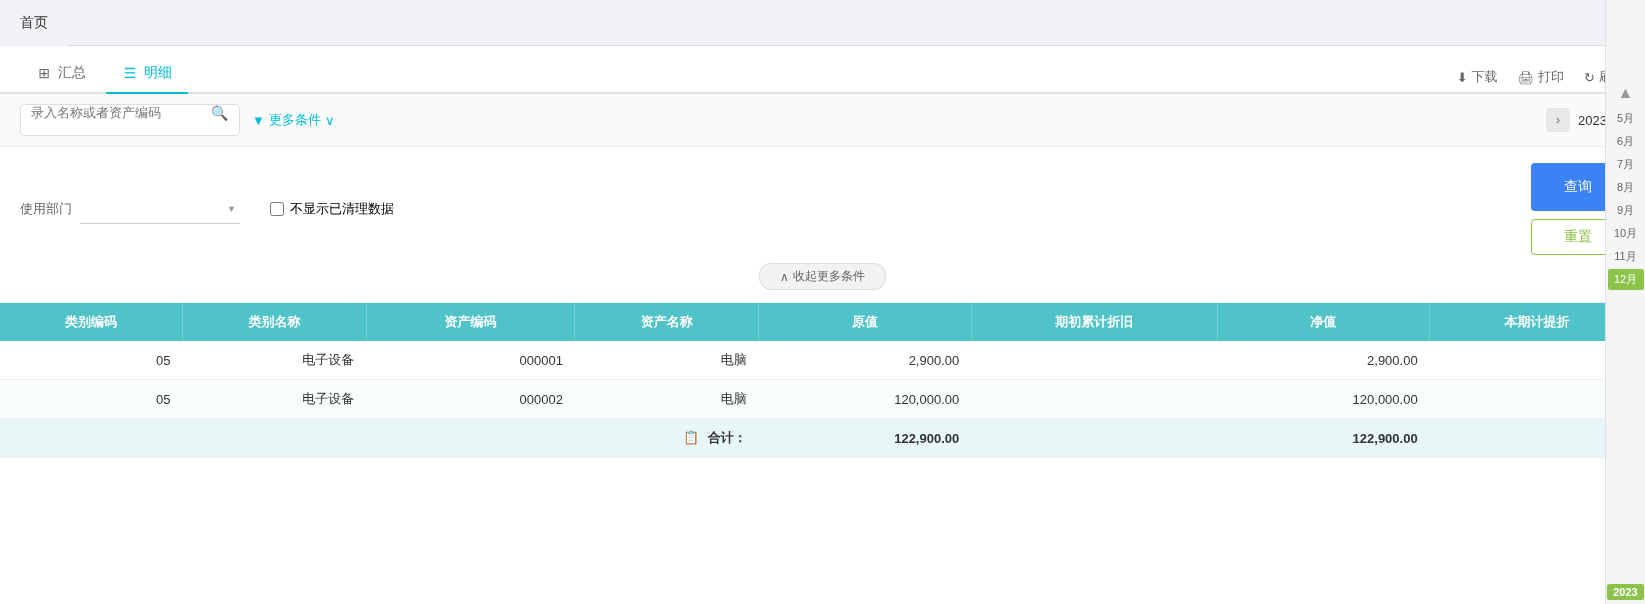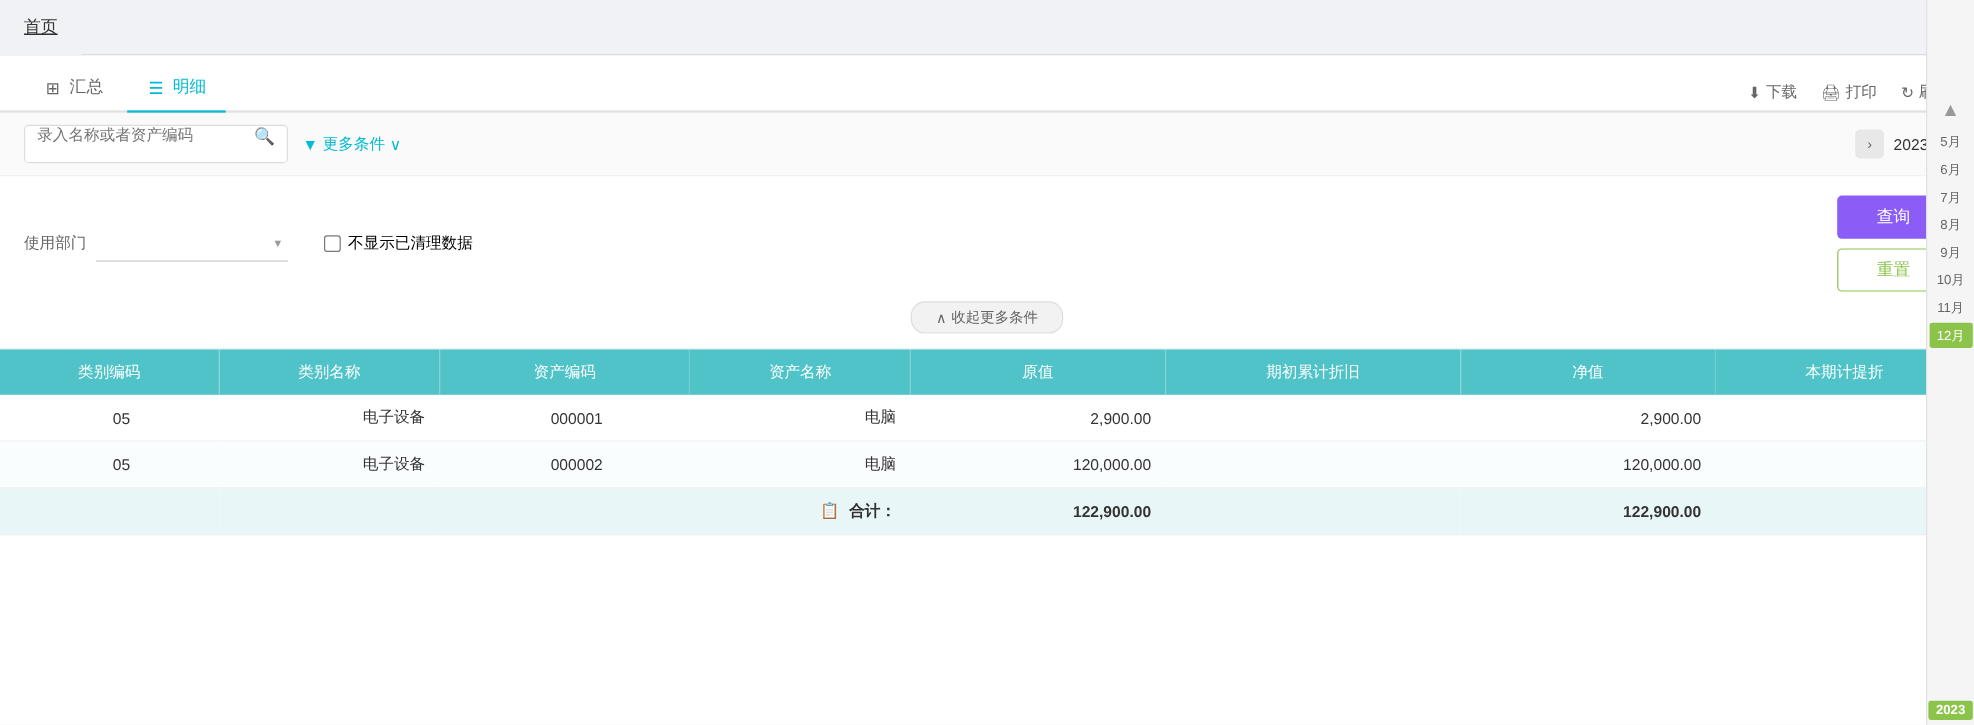--- a/index.html
+++ b/index.html
@@ -16,21 +16,20 @@
 
     
     .tab-bar {
       display: flex;
       align-items: center;
       background: #f0f2f5;
       border-bottom: 1px solid #ddd;
       padding: 0 0 0 0;
       height: 46px;
       position: relative;
-      text-decoration: underline;
     }
     .tab-home {
       padding: 0 20px;
       height: 46px;
       display: flex;
       align-items: center;
       color: #333;
       font-size: 14px;
       cursor: pointer;
       background: #f0f2f5;
@@ -252,28 +251,28 @@
     }
 
     
     .filter-actions {
       margin-left: auto;
       display: flex;
       flex-direction: column;
       gap: 8px;
     }
     .btn-query {
-      background: #8b5cf6;
+      background: #3b82f6;
       color: #fff;
       border: none;
       border-radius: 4px;
       padding: 6px 32px;
       font-size: 14px;
       cursor: pointer;
-      height: 36px;
+      height: 48px;
     }
     .btn-reset {
       background: #fff;
       color: #8cc34b;
       border: 1px solid #8cc34b;
       border-radius: 4px;
       padding: 6px 32px;
       font-size: 14px;
       cursor: pointer;
       height: 36px;
@@ -307,34 +306,34 @@
       width: 100%;
       border-collapse: collapse;
     }
     thead tr {
       background: #4fc3c8;
       color: #fff;
     }
     thead th {
       padding: 10px 12px;
       text-align: center;
-      font-weight: normal;
+      font-weight: bold;
       font-size: 13px;
       border-right: 1px solid rgba(255,255,255,0.2);
       white-space: nowrap;
     }
     tbody tr:nth-child(even) { background: #f9fdfe; }
     tbody td {
       padding: 10px 12px;
       border-bottom: 1px solid #f0f0f0;
       color: #333;
       font-size: 13px;
       text-align: right;
     }
-    .td-center { text-align: center; padding-left: 32px; }
+    .td-center { text-align: right; padding-left: 32px; }
     .td-right { text-align: right; }
     .total-row {
       background: #e8f6f8 !important;
     }
     .total-row td { font-weight: bold; }
     .total-icon {
       color: #00bcd4;
       margin-right: 4px;
     }
 

